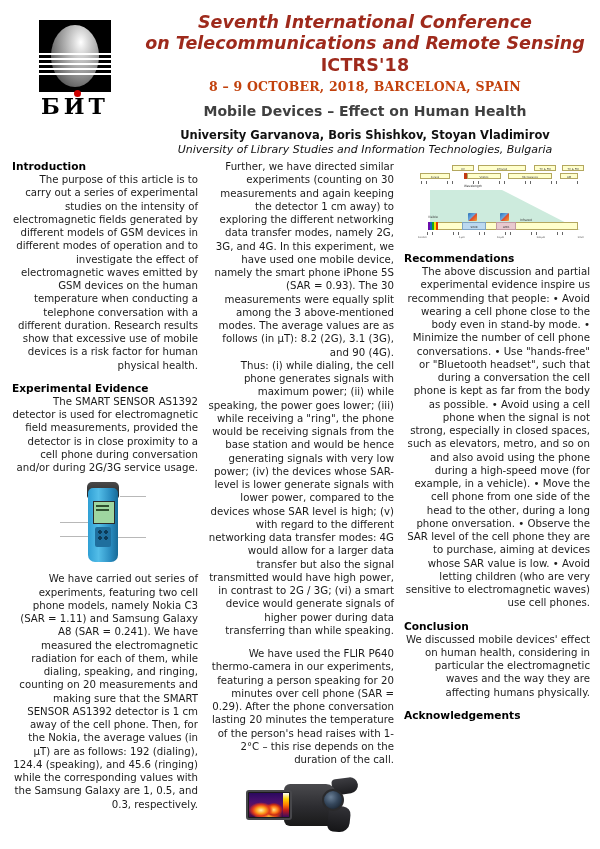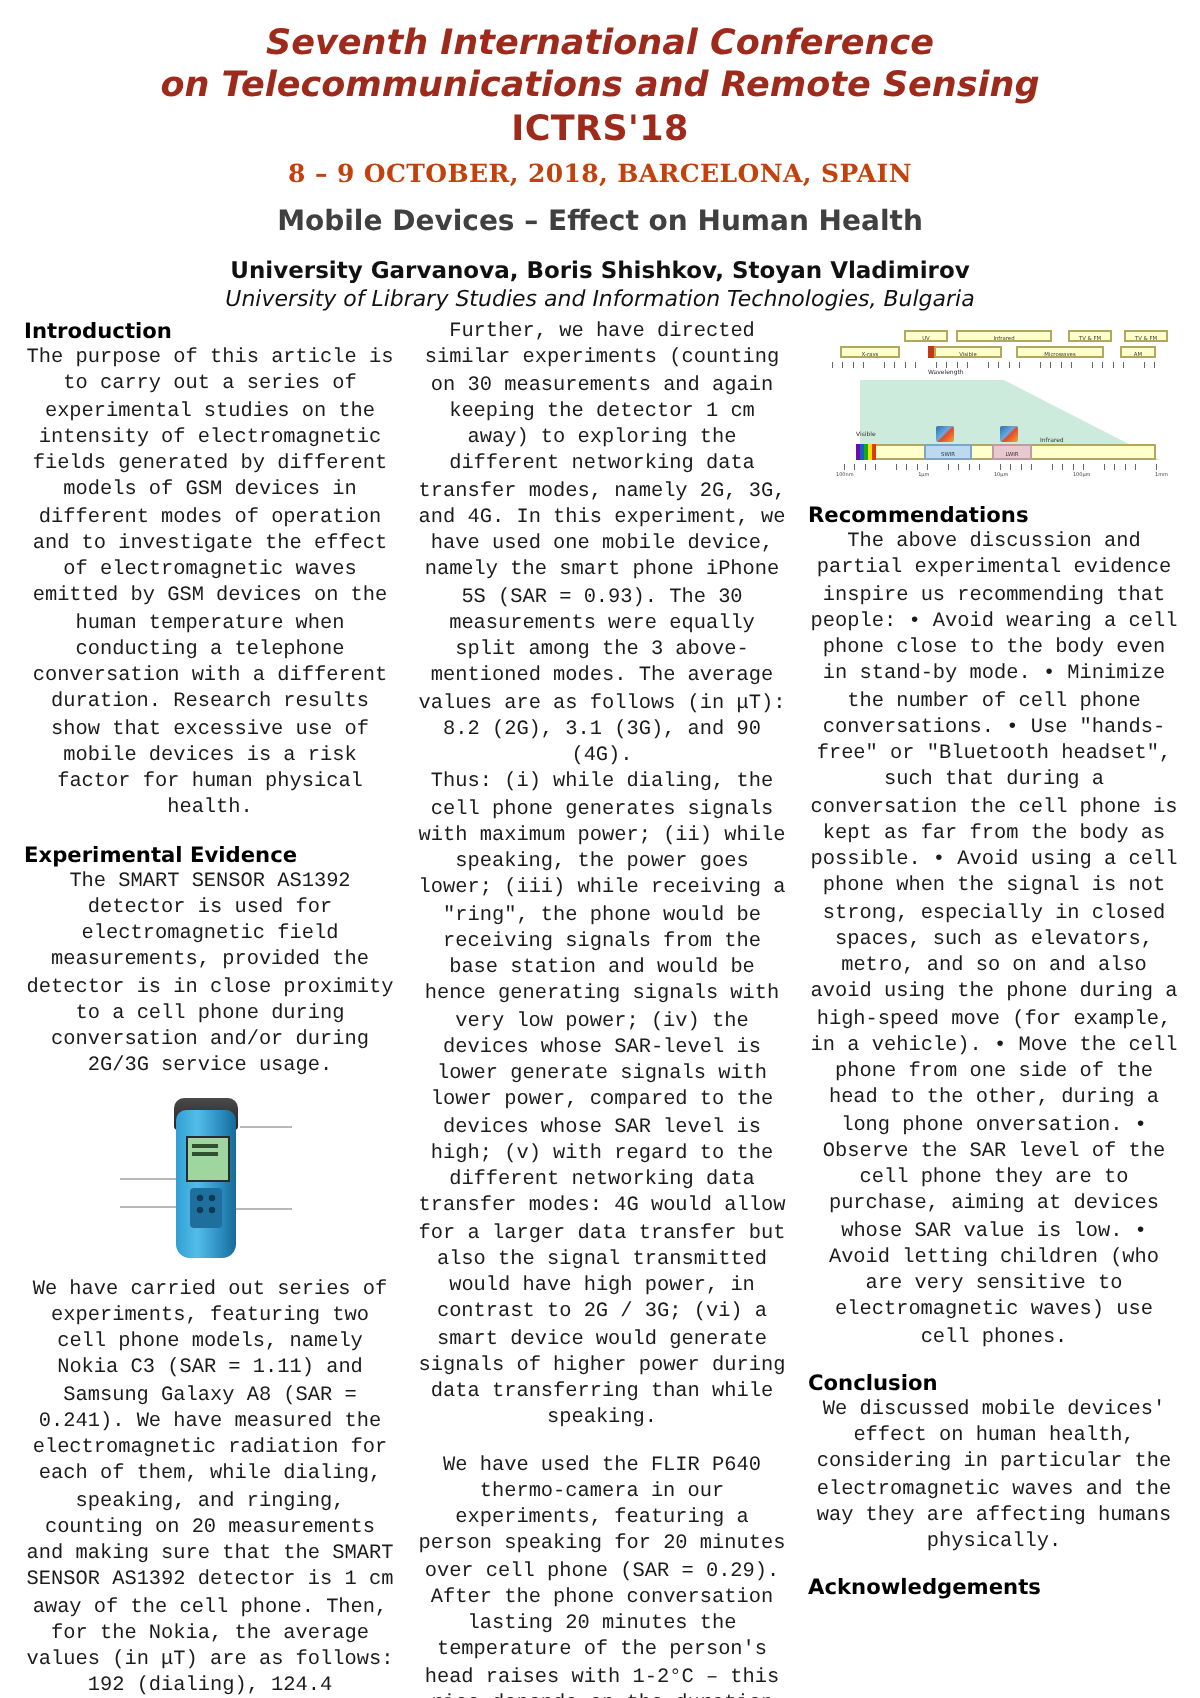--- a/index.html
+++ b/index.html
@@ -155,22 +155,21 @@
     font-weight: bold;
     font-size: 10.6px;
     color: #000;
     margin: 0 0 1px 0;
   }
   .body-text {
     font-size: 10.2px;
     line-height: 1.30;
     color: #1b1b1b;
     margin: 0;
-    text-align: center;
-    font-family: Liberation Mono, monospace;
+    text-align: right;
   }
   .gap { height: 10px; }
 
   
   .fig-sensor {
     margin: 8px auto 6px auto;
     width: 110px;
     height: 84px;
     position: relative;
   }
@@ -402,20 +401,38 @@
     position: absolute;
     font-size: 3px;
     color: #333;
   }
 </style>
 </head>
 <body>
 
 <div class="header">
 
+  <div class="logo-wrap">
+    <div class="logo">
+      <div class="logo-square">
+        <div class="logo-sphere"></div>
+        <div class="logo-bars">
+          <div class="logo-bar b0"></div>
+          <div class="logo-bar b1"></div>
+          <div class="logo-bar b2"></div>
+          <div class="logo-bar b3"></div>
+          <div class="logo-bar b4"></div>
+        </div>
+      </div>
+      <div class="logo-text">
+        <span>БИТ</span>
+        <span class="logo-dot"></span>
+      </div>
+    </div>
+  </div>
 
   <div class="titles">
     <div class="conf-line">Seventh International Conference</div>
     <div class="conf-line">on Telecommunications and Remote Sensing</div>
     <div class="conf-acronym">ICTRS'18</div>
     <div class="conf-date">8 – 9 OCTOBER, 2018, BARCELONA, SPAIN</div>
     <div class="paper-title">Mobile Devices – Effect on Human Health</div>
     <div class="authors">University Garvanova, Boris Shishkov, Stoyan Vladimirov</div>
     <div class="affil">University of Library Studies and Information Technologies, Bulgaria</div>
   </div>

